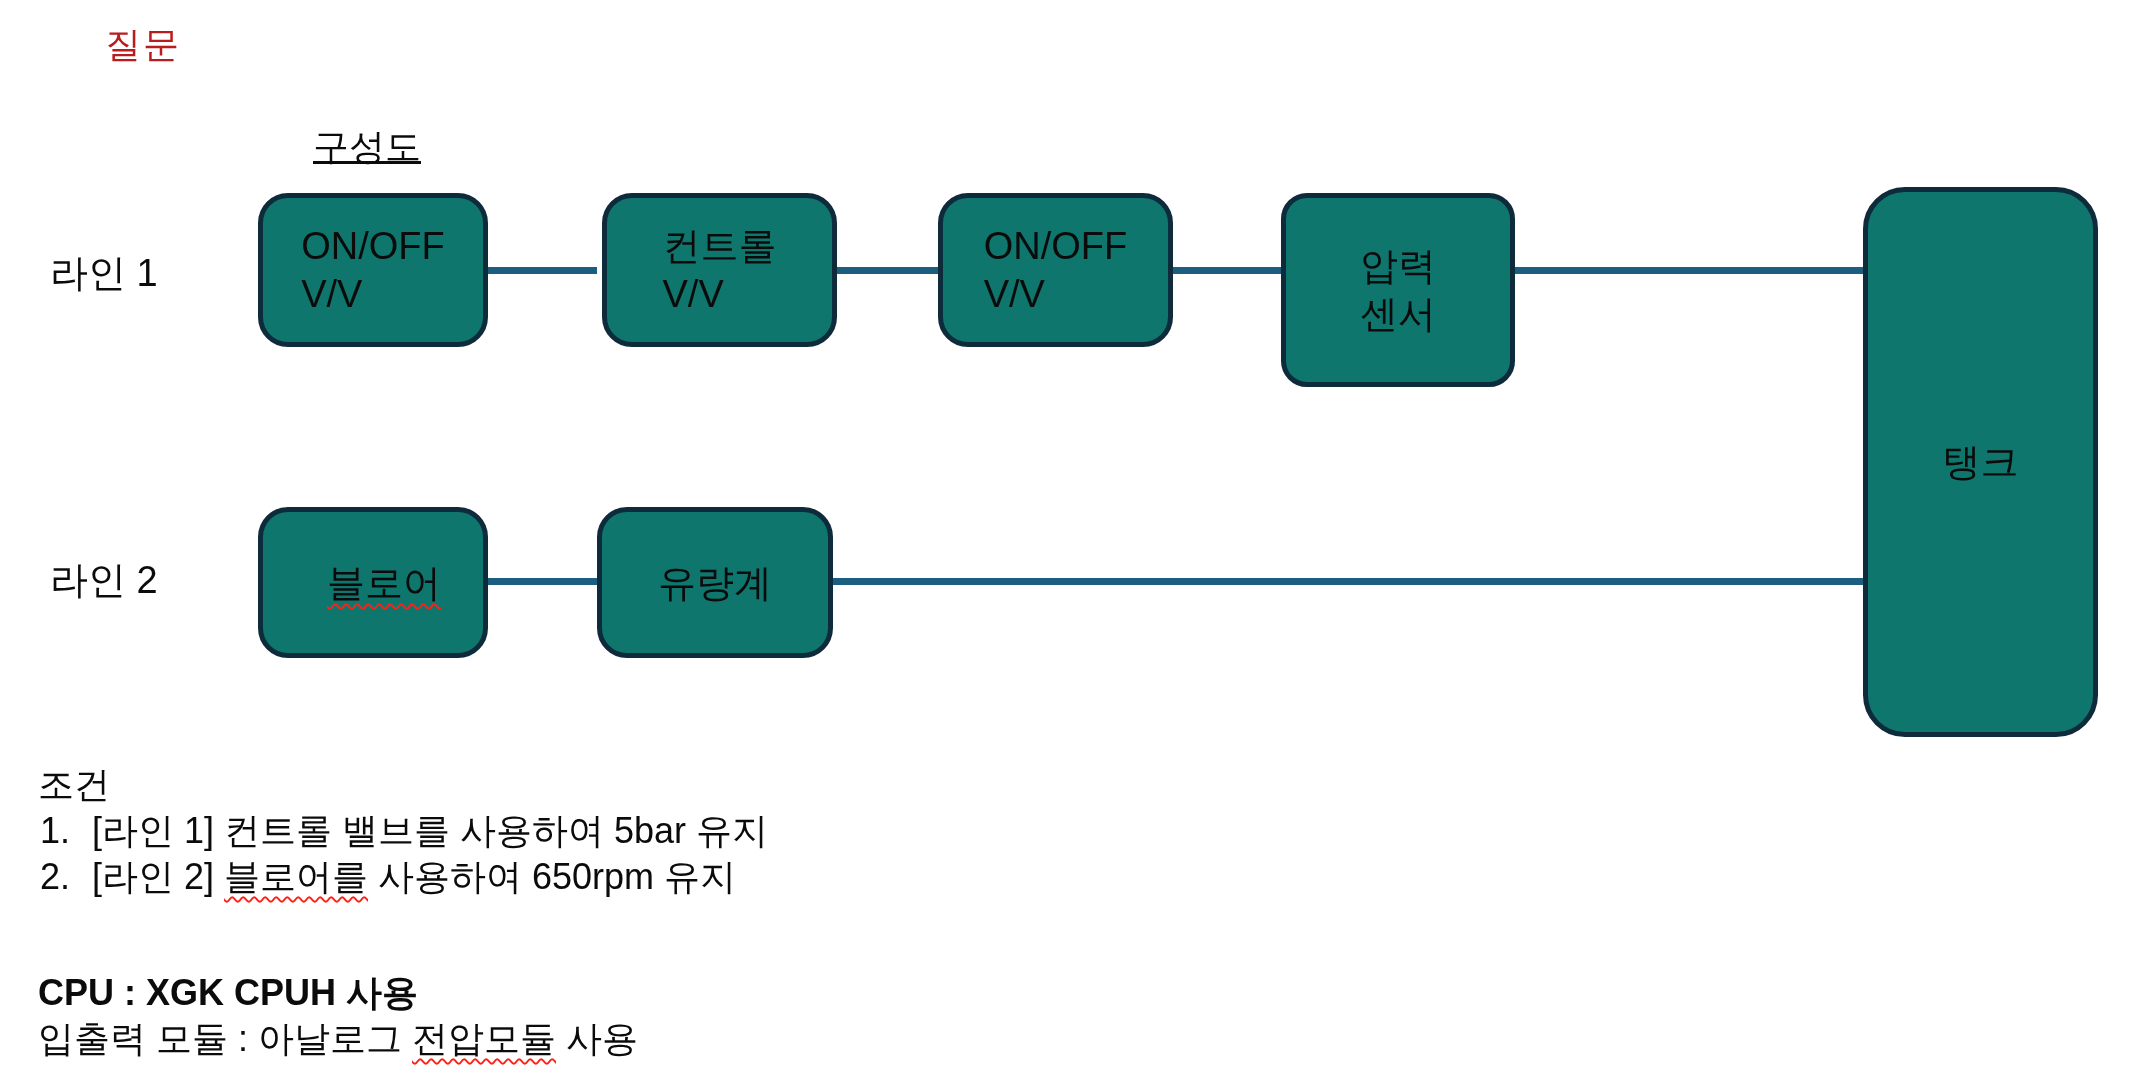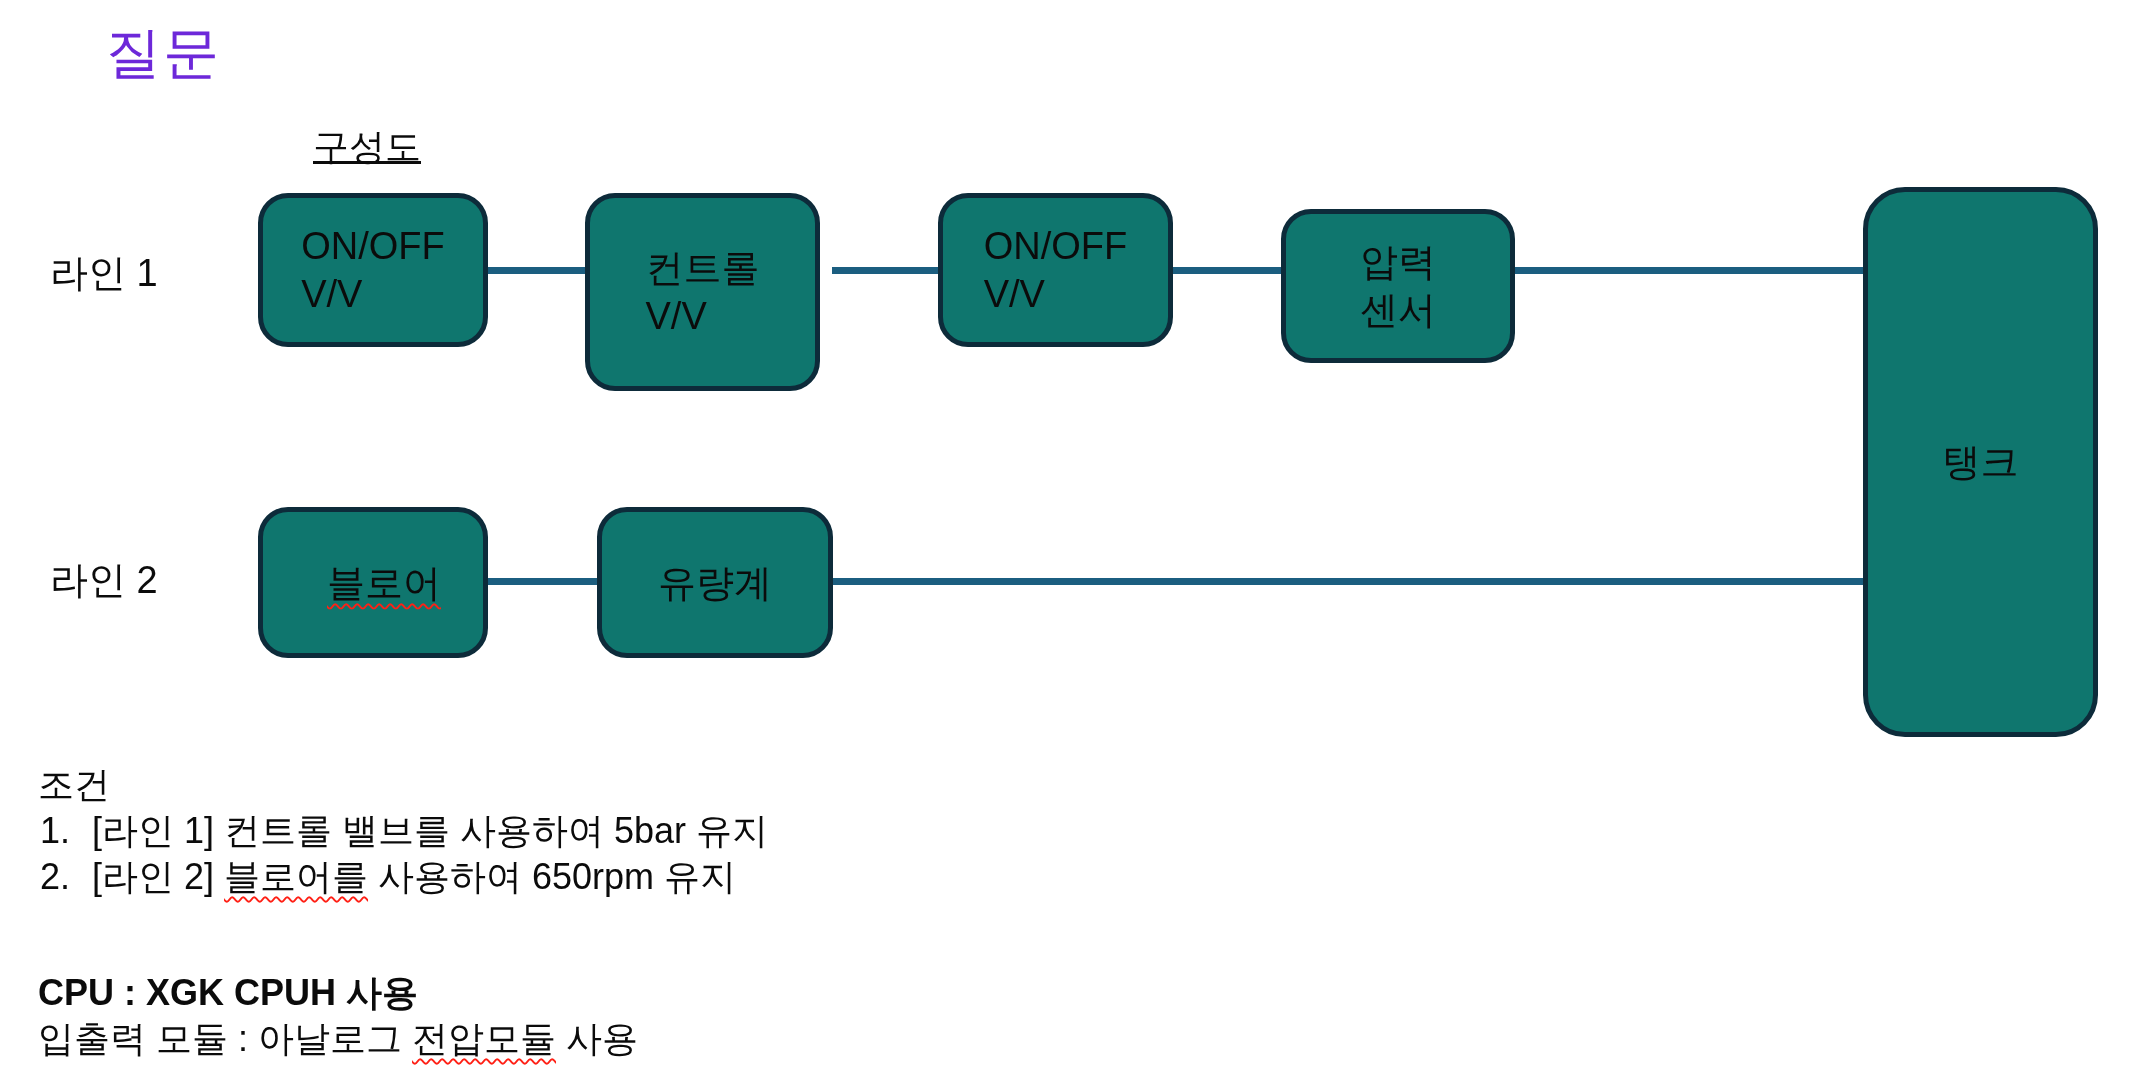--- a/index.html
+++ b/index.html
@@ -8,24 +8,24 @@
     width:2132px;height:1078px;
     background:#fff;
     font-family:"Liberation Sans", sans-serif;
     color:var(--text,#0b0b0b);
     overflow:hidden;
   }
   .abs{position:absolute;}
 
   
   .page-title{
-    left:105px;top:20px;
-    font-size:56px;line-height:66px;
+    left:105px;top:12px;
+    font-size:36px;line-height:66px;
     letter-spacing:2px;
-    color:#6d28d9;
+    color:#b91c1c;
   }
 
   
   .diagram-title{left:313px;top:126px;font-size:36px;line-height:42px;text-decoration:underline;}
   .line-label{font-size:38px;line-height:44px;}
   .line1-label{left:50px;top:251px;}
   .line2-label{left:50px;top:558px;}
 
   
   .node{
@@ -33,23 +33,23 @@
     border:5px solid var(--box-border,#0d2b3a);
     border-radius:30px;
     background:#0f766e;
     display:flex;align-items:center;justify-content:center;
     text-align:left;
     font-size:38px;line-height:48px;
     white-space:pre-line;
     z-index:2;
   }
   .b1{left:258px;top:193px;width:230px;height:154px;}
-  .b2{left:585px;top:193px;width:235px;height:198px;}
+  .b2{left:602px;top:193px;width:235px;height:154px;}
   .b3{left:938px;top:193px;width:235px;height:154px;}
-  .b4{left:1281px;top:209px;width:234px;height:154px;}
+  .b4{left:1281px;top:193px;width:234px;height:194px;border-radius:26px;}
   .b5{left:258px;top:507px;width:230px;height:151px;padding-left:22px;}
   .b6{left:597px;top:507px;width:236px;height:151px;}
   .tank{left:1863px;top:187px;width:235px;height:550px;border-radius:42px;}
 
   
   .conn{height:7px;background:var(--connector,#1b5e80);z-index:1;}
   .c1{left:488px;top:267px;width:109px;}
   .c2{left:832px;top:267px;width:106px;}
   .c3{left:1173px;top:267px;width:108px;}
   .c4{left:1515px;top:267px;width:348px;}

